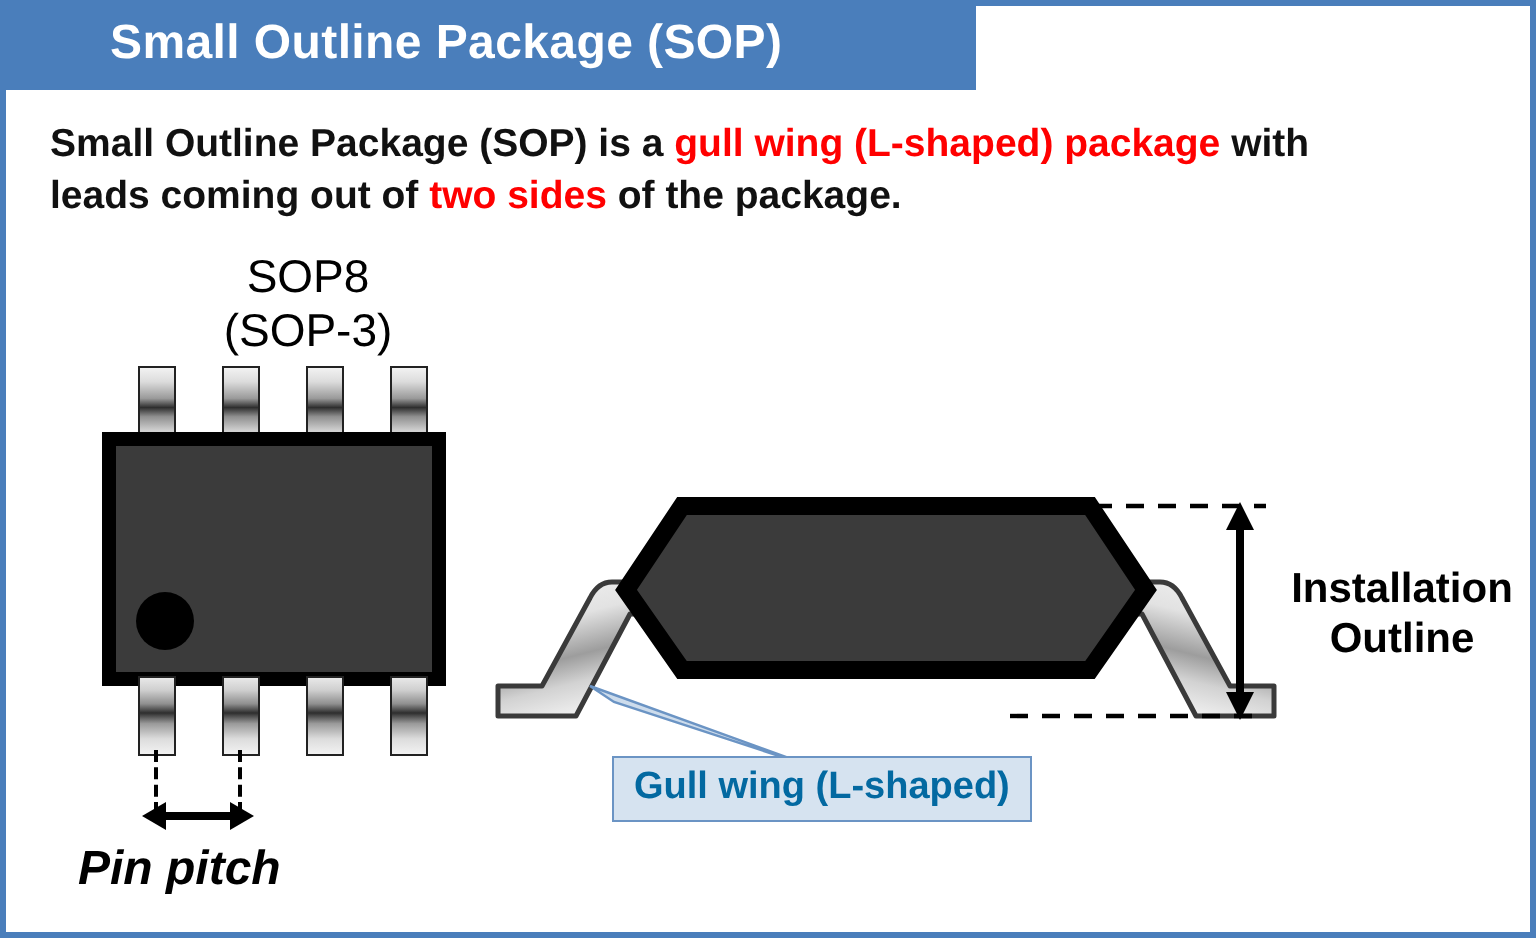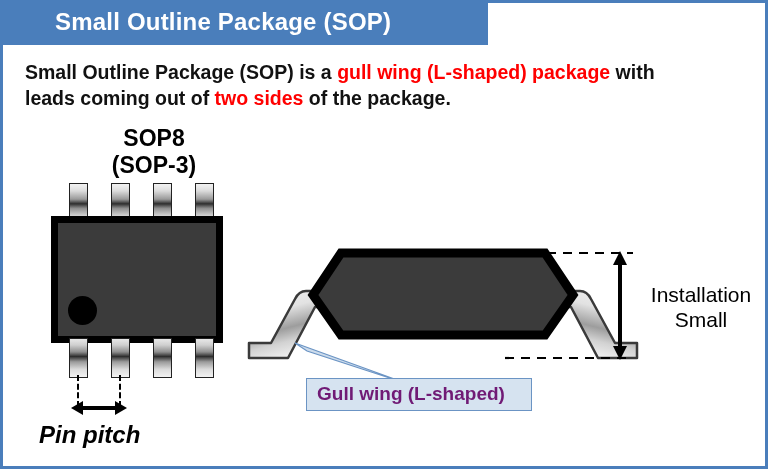--- a/index.html
+++ b/index.html
@@ -53,21 +53,21 @@
   .hl-red { color: #ff0000; }
 
   
   #sop-label {
     position: absolute;
     left: 66px;
     top: 122px;
     width: 170px;
     text-align: center;
     font-size: 23px;
-    font-weight: bold;
+    font-weight: normal;
     color: #000000;
     line-height: 1.18;
   }
 
   
   #topview {
     position: absolute;
     left: 40px;
     top: 180px;
     width: 200px;
@@ -140,36 +140,36 @@
   }
 
   
   #install-label {
     position: absolute;
     left: 633px;
     top: 279px;
     width: 130px;
     text-align: center;
     font-size: 21px;
-    font-weight: normal;
+    font-weight: bold;
     color: #000000;
     line-height: 1.2;
   }
 
   
   #gullwing-callout {
     position: absolute;
     left: 303px;
     top: 375px;
-    padding: 4px 26px 5px 10px;
+    padding: 4px 10px 5px 10px;
     background: #d6e3f0;
     border: 1.3px solid #6b94c4;
     font-size: 19px;
     font-weight: bold;
-    color: #701a75;
+    color: #0369a1;
     white-space: nowrap;
   }
   #callout-pointer {
     position: absolute;
     left: 290px;
     top: 338px;
     pointer-events: none;
   }
 </style>
 </head>
@@ -246,21 +246,21 @@
 
     <g>
       <line x1="377" y1="28" x2="377" y2="117" stroke="#000" stroke-width="4"></line>
       <polygon points="377,18 370,32 384,32" fill="#000"></polygon>
       <polygon points="377,127 370,113 384,113" fill="#000"></polygon>
     </g>
   </svg>
 
   <div id="install-label">
     <div>Installation</div>
-    <div>Small</div>
+    <div>Outline</div>
   </div>
 
   <svg id="callout-pointer" width="130" height="48" viewBox="0 0 130 48">
     <polygon points="2,2 118,44 14,10" fill="#cddcec" stroke="#6b94c4" stroke-width="1.2"></polygon>
   </svg>
   <div id="gullwing-callout">
     <span>Gull wing (L-shaped)</span>
   </div>
 
 </div>

